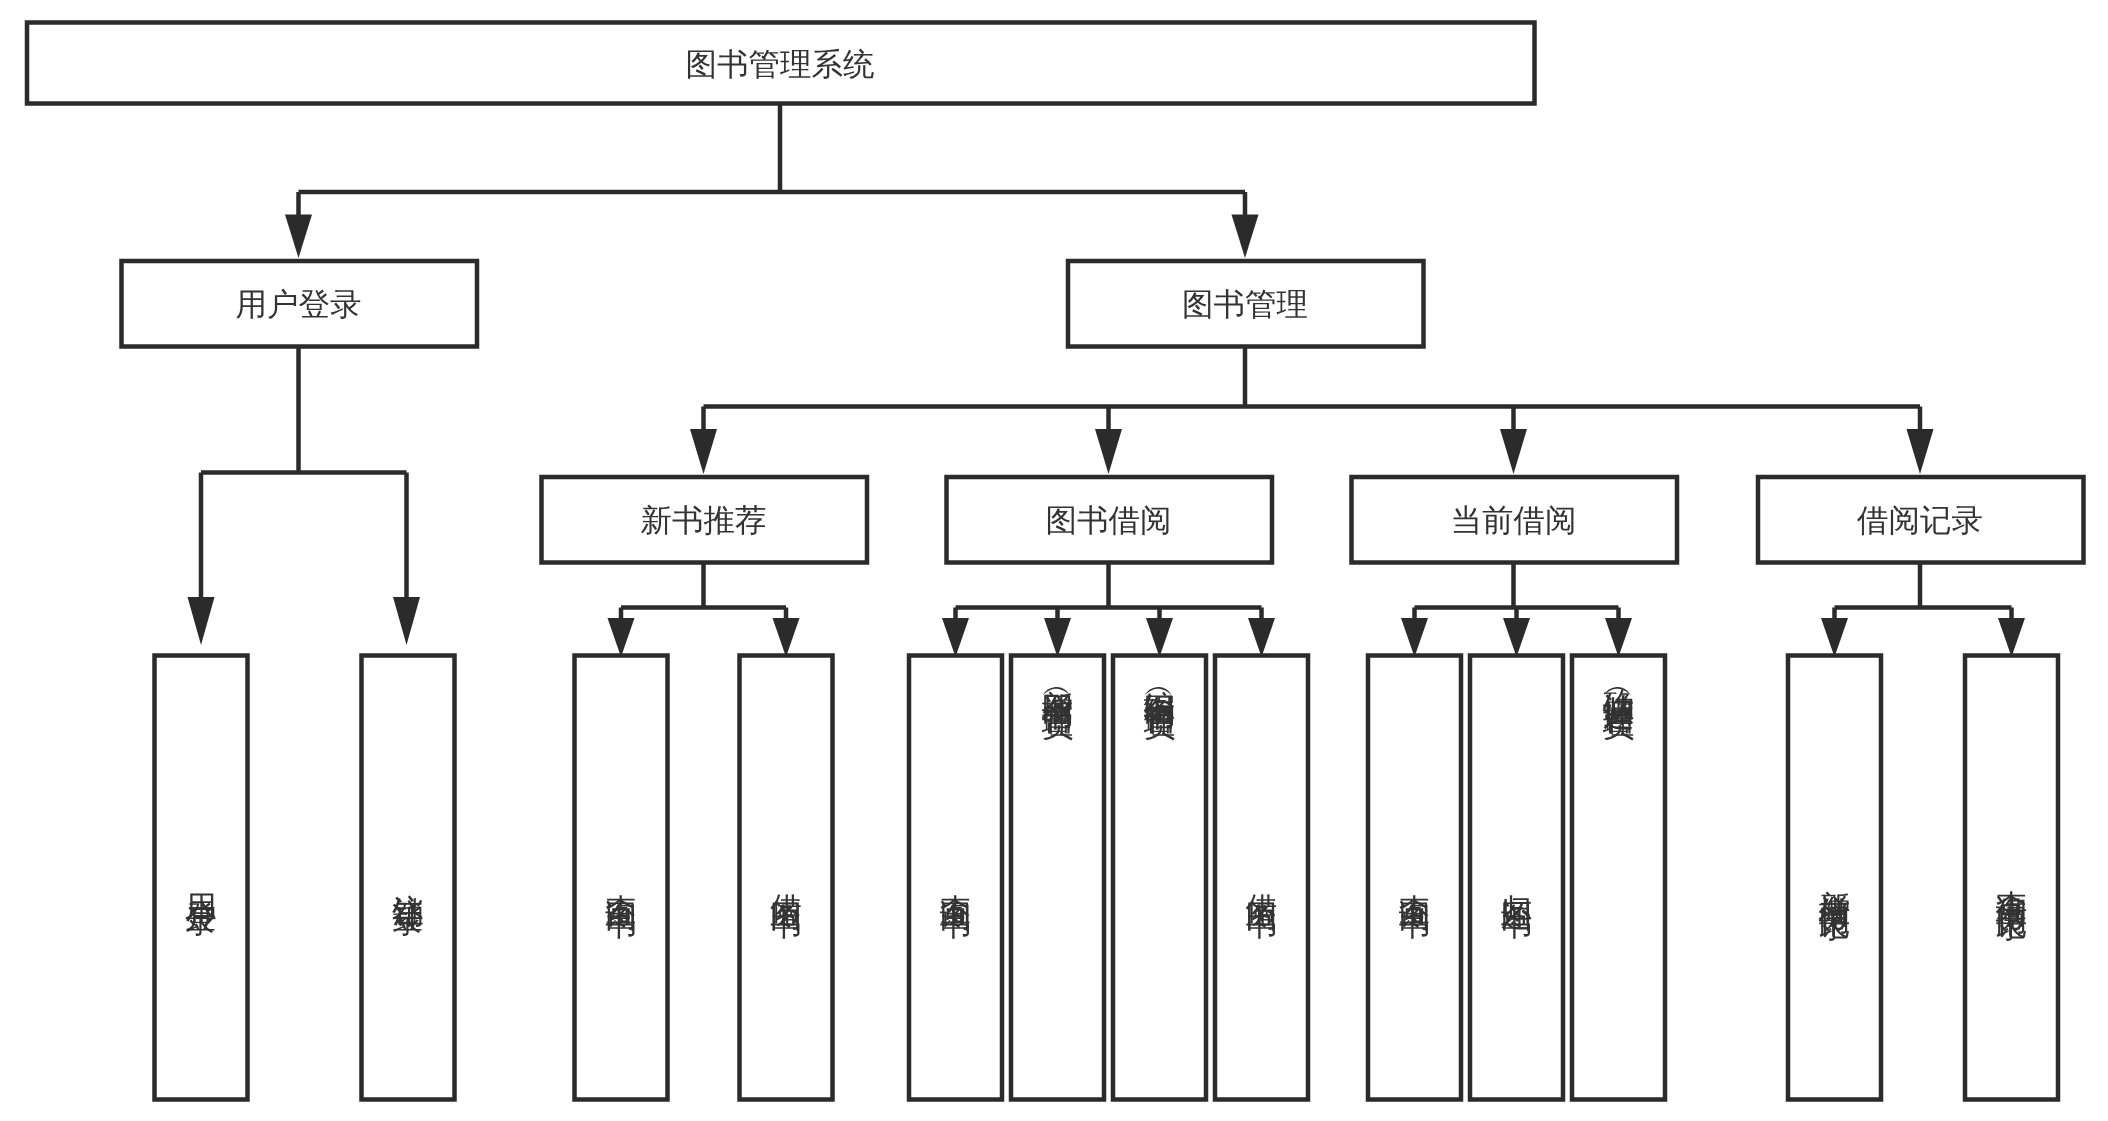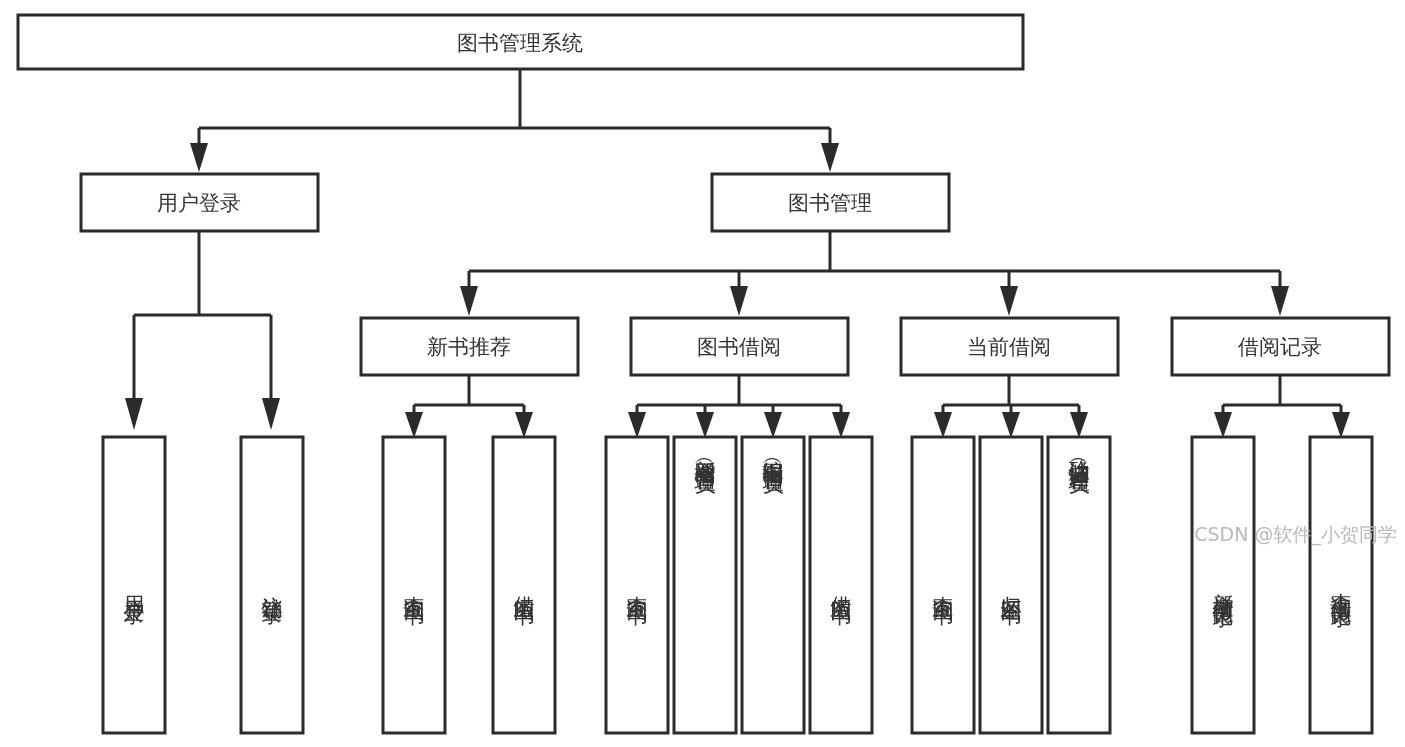--- a/index.html
+++ b/index.html
@@ -230,14 +230,13 @@
 
     <div class="vlabel" style="position:absolute;left:1192px;top:437px;width:62px;height:296px;display:flex;align-items:center;justify-content:center;">
       <span style="writing-mode:vertical-rl;text-orientation:upright;font-size:21px;color:#333333;letter-spacing:3px;font-family:'DejaVu Sans','Liberation Sans',sans-serif;">新增借阅记录</span>
     </div>
 
     <div class="vlabel" style="position:absolute;left:1310px;top:437px;width:62px;height:296px;display:flex;align-items:center;justify-content:center;">
       <span style="writing-mode:vertical-rl;text-orientation:upright;font-size:21px;color:#333333;letter-spacing:3px;font-family:'DejaVu Sans','Liberation Sans',sans-serif;">查询借阅记录</span>
     </div>
   </div>
 
-  <div class="watermark-text">CSDN @软件_小贺同学</div>
 </div>
 
 </body></html>

